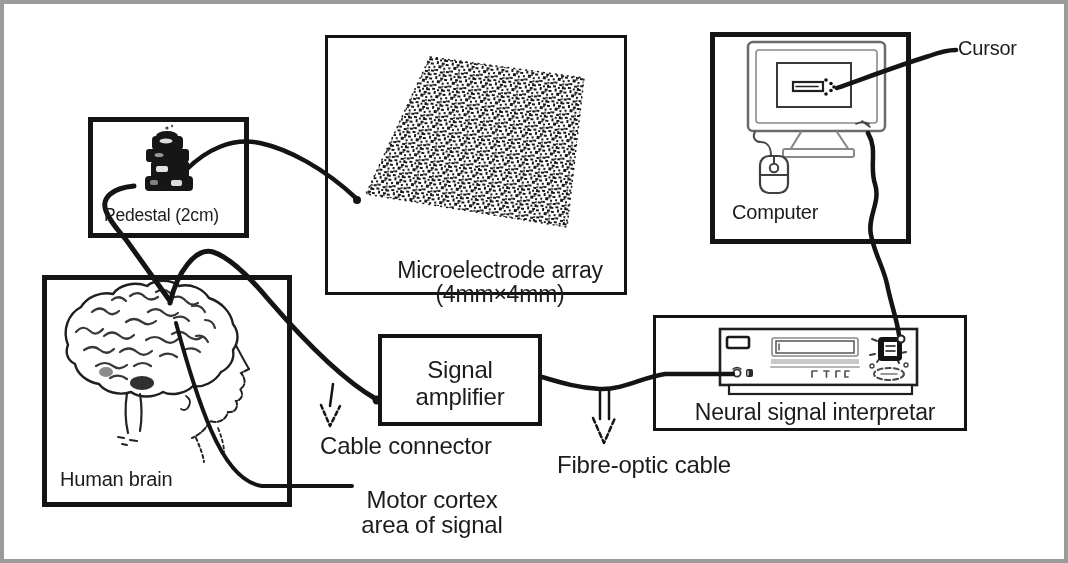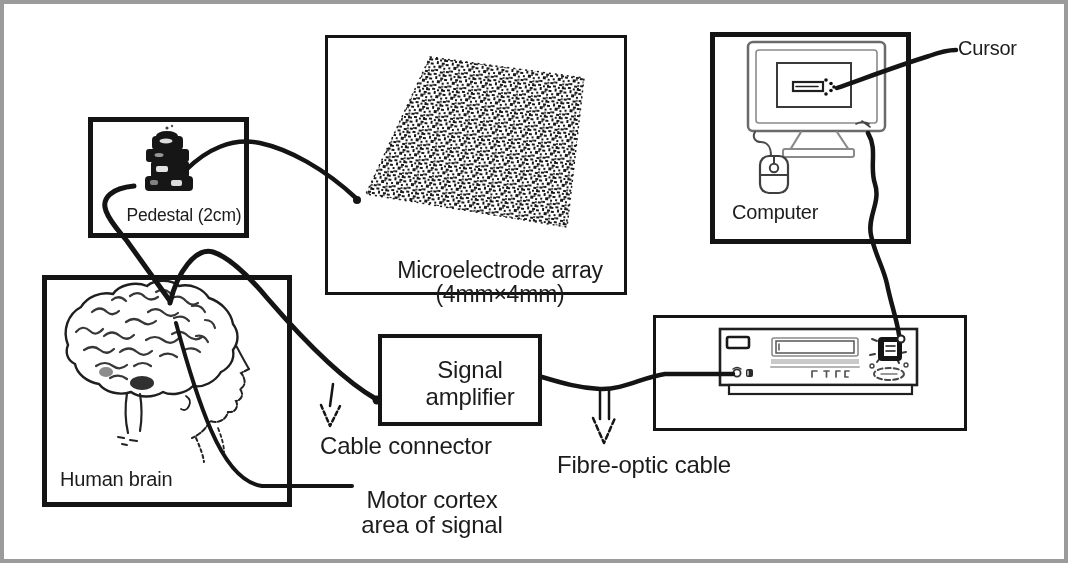--- a/index.html
+++ b/index.html
@@ -200,38 +200,39 @@
         <path d="M 333 384 L 330 406" stroke-width="2.5"></path>
         <path d="M 321 405 L 330 426 L 340 406" stroke-width="2.5" stroke-dasharray="4 3"></path>
       </g>
       <g>
         <path d="M 600 390 L 600 419 M 609 390 L 609 419" stroke-width="2.5"></path>
         <path d="M 593 418 L 604 443 L 615 418" stroke-width="2.5" stroke-dasharray="5 3"></path>
       </g>
     </g>
   </svg>
 
-  <div class="label f17" style="left:104px;top:206px;width:160px;text-align:center;">Pedestal (2cm)</div>
+  <div class="label f17" style="left:104px;top:206px;width:160px;">Pedestal (2cm)</div>
 
   <div class="label f23 ctr" style="left:380px;top:245px;width:240px;">
     <div>Microelectrode array</div>
     <div>(4mm×4mm)</div>
   </div>
 
   <div class="label f25" style="left:732px;top:202px;">Computer</div>
 
   <div class="label f25" style="left:958px;top:38px;">Cursor</div>
 
   <div class="label f25" style="left:60px;top:469px;">Human brain</div>
 
-  <div class="label f24 ctr" style="left:392px;top:343px;width:156px;line-height:27px;">
+  <div class="label f24 ctr" style="left:382px;top:343px;width:156px;line-height:27px;">
     <div>Signal</div>
     <div>amplifier</div>
   </div>
 
+  <div class="label f23" style="left:663px;top:400px;width:304px;text-align:center;">Neural signal interpretar</div>
 
   <div class="label f24" style="left:320px;top:433px;">Cable connector</div>
 
   <div class="label f24" style="left:557px;top:452px;">Fibre-optic cable</div>
 
   <div class="label f24 ctr" style="left:355px;top:474px;width:154px;line-height:25px;">
     <div>Motor cortex</div>
     <div>area of signal</div>
   </div>
 

